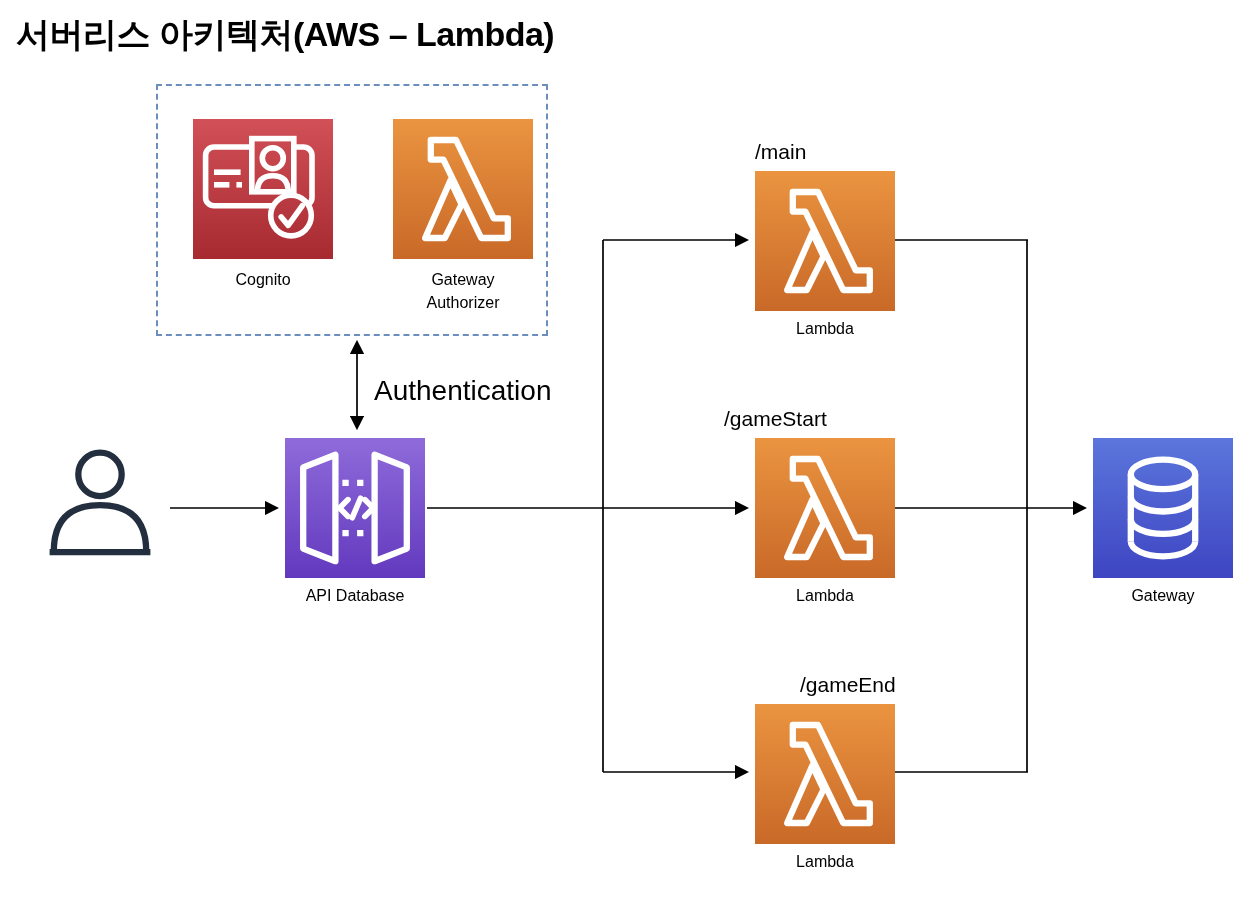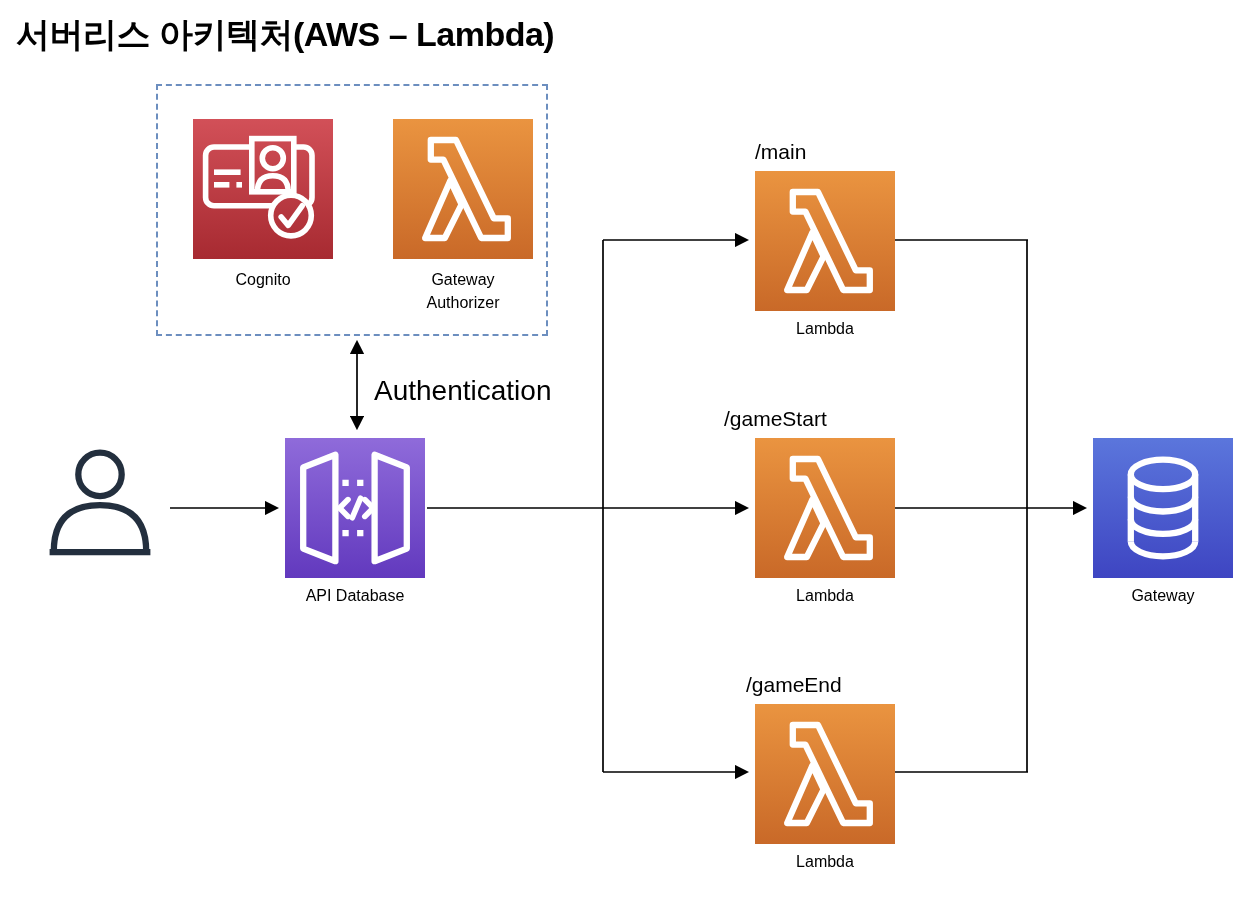--- a/index.html
+++ b/index.html
@@ -124,21 +124,21 @@
 <div class="abs route-label" style="left:724px;top:407px;width:140px">/gameStart</div>
 <svg class="abs tile" style="left:755px;top:438px" viewBox="0 0 100 100">
   <rect x="0" y="0" width="100" height="100" fill="url(#g-lam)"></rect>
   <g stroke="#fff" stroke-width="4.5" fill="none" stroke-linejoin="round">
     <path d="M27,15 L45,15 L72,71 L82,71 L82,85 L63,85 L36,29 L27,29 Z"></path>
     <path d="M41,44 L49,61 L37,85 L23,85 Z"></path>
   </g>
 </svg>
 <div class="abs node-label" style="left:755px;top:584px;width:140px">Lambda</div>
 
-<div class="abs route-label" style="left:746px;top:673px;width:140px">/gameEnd</div>
+<div class="abs route-label" style="left:800px;top:673px;width:140px">/gameEnd</div>
 <svg class="abs tile" style="left:755px;top:704px" viewBox="0 0 100 100">
   <rect x="0" y="0" width="100" height="100" fill="url(#g-lam)"></rect>
   <g stroke="#fff" stroke-width="4.5" fill="none" stroke-linejoin="round">
     <path d="M27,15 L45,15 L72,71 L82,71 L82,85 L63,85 L36,29 L27,29 Z"></path>
     <path d="M41,44 L49,61 L37,85 L23,85 Z"></path>
   </g>
 </svg>
 <div class="abs node-label" style="left:755px;top:850px;width:140px">Lambda</div>
 
 <svg class="abs tile" style="left:1093px;top:438px" viewBox="0 0 100 100">

